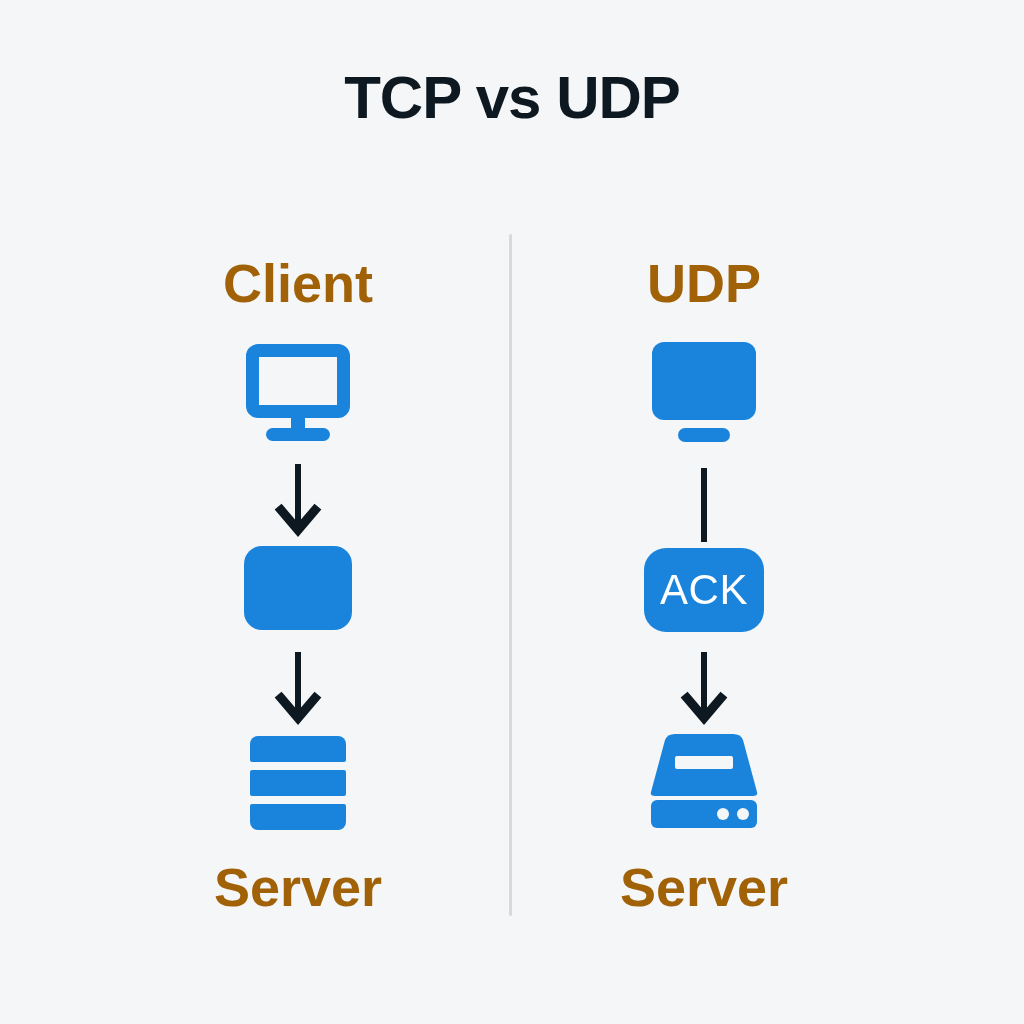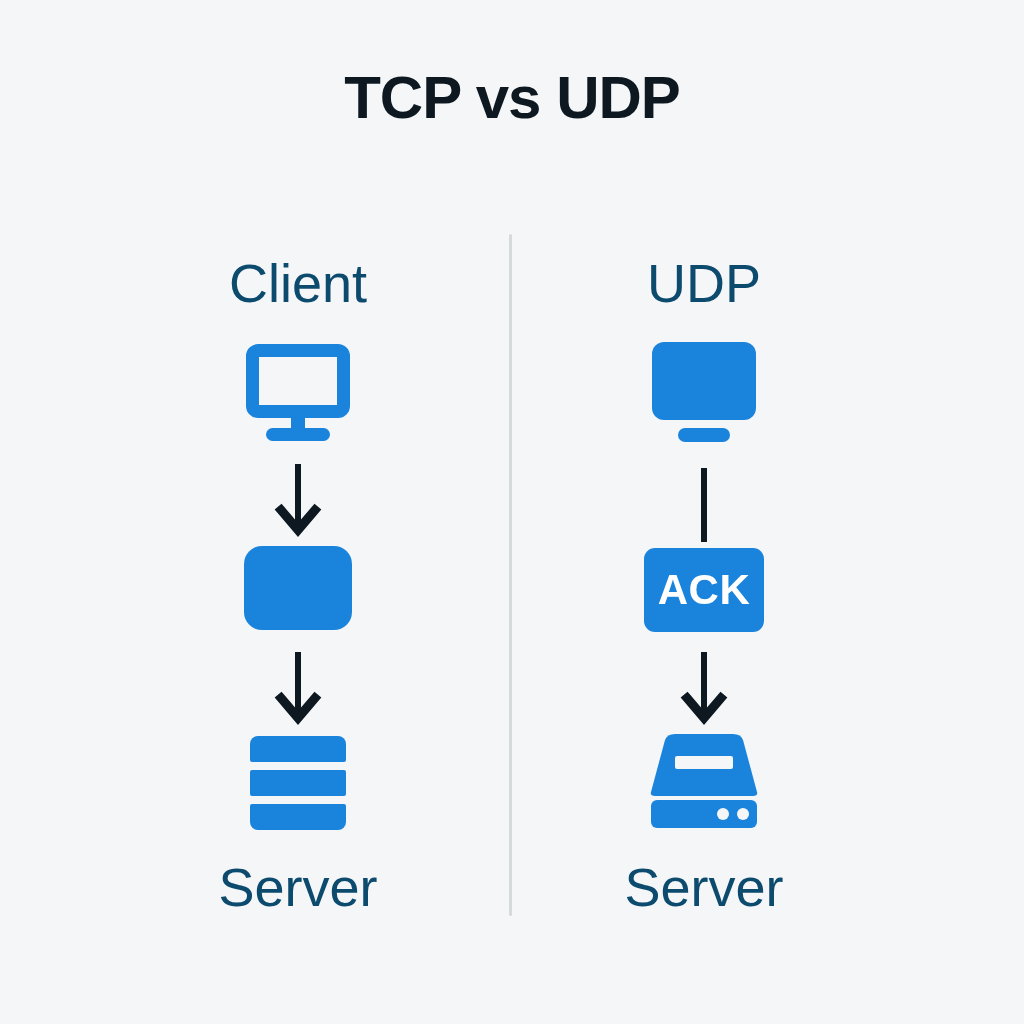--- a/index.html
+++ b/index.html
@@ -57,23 +57,23 @@
   }
   .column.left  { left: 108px; }
   .column.right { left: 514px; }
 
   .col-label {
     position: absolute;
     left: 0;
     width: 380px;
     text-align: center;
     font-size: 54px;
-    font-weight: 400;
+    font-weight: 700;
     line-height: 1;
-    color: #0c4a6e;
+    color: #a16207;
   }
   .col-label.top    { top: 256px; }
   .col-label.bottom { top: 860px; }
 
   
   .node {
     position: absolute;
     left: 0;
     width: 380px;
     display: flex;
@@ -147,27 +147,27 @@
     height: 84px;
     background: var(--blue);
     border-radius: 18px;
   }
 
   
   .ack-badge {
     width: 120px;
     height: 84px;
     background: var(--blue);
-    border-radius: 11px;
+    border-radius: 22px;
     display: flex;
     align-items: center;
     justify-content: center;
     color: #ffffff;
     font-size: 42px;
-    font-weight: 700;
+    font-weight: 400;
     letter-spacing: 0.5px;
     line-height: 1;
   }
 
   
   .server-stack {
     position: relative;
     width: 96px;
     height: 94px;
   }

